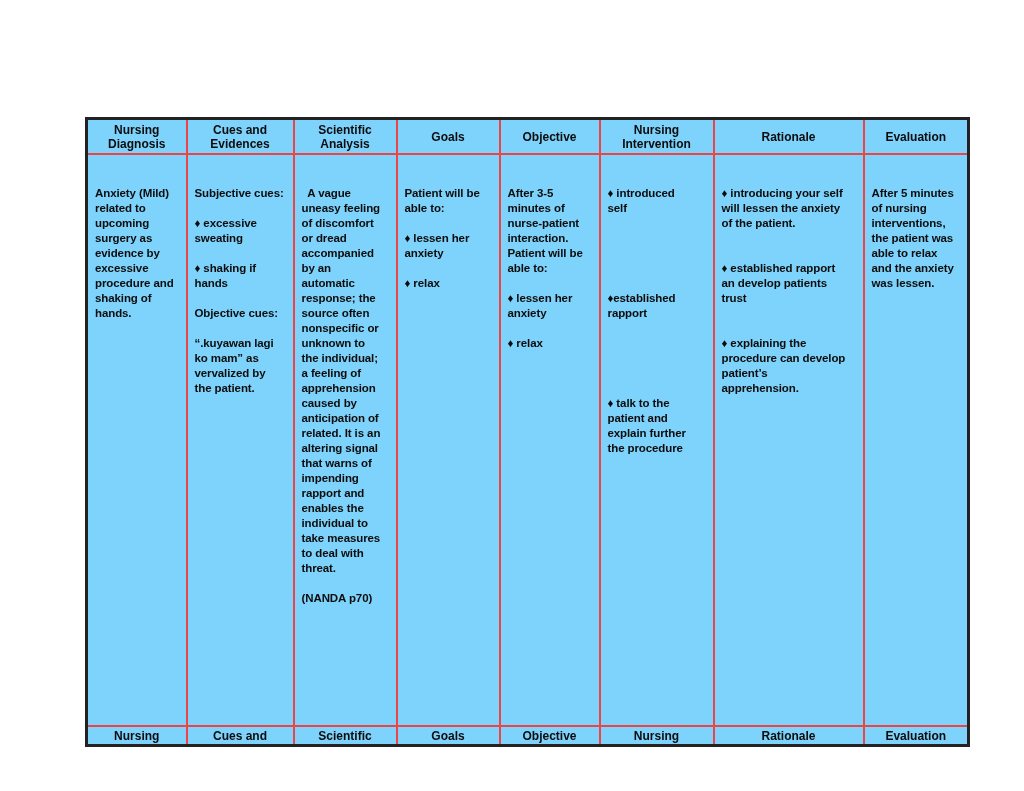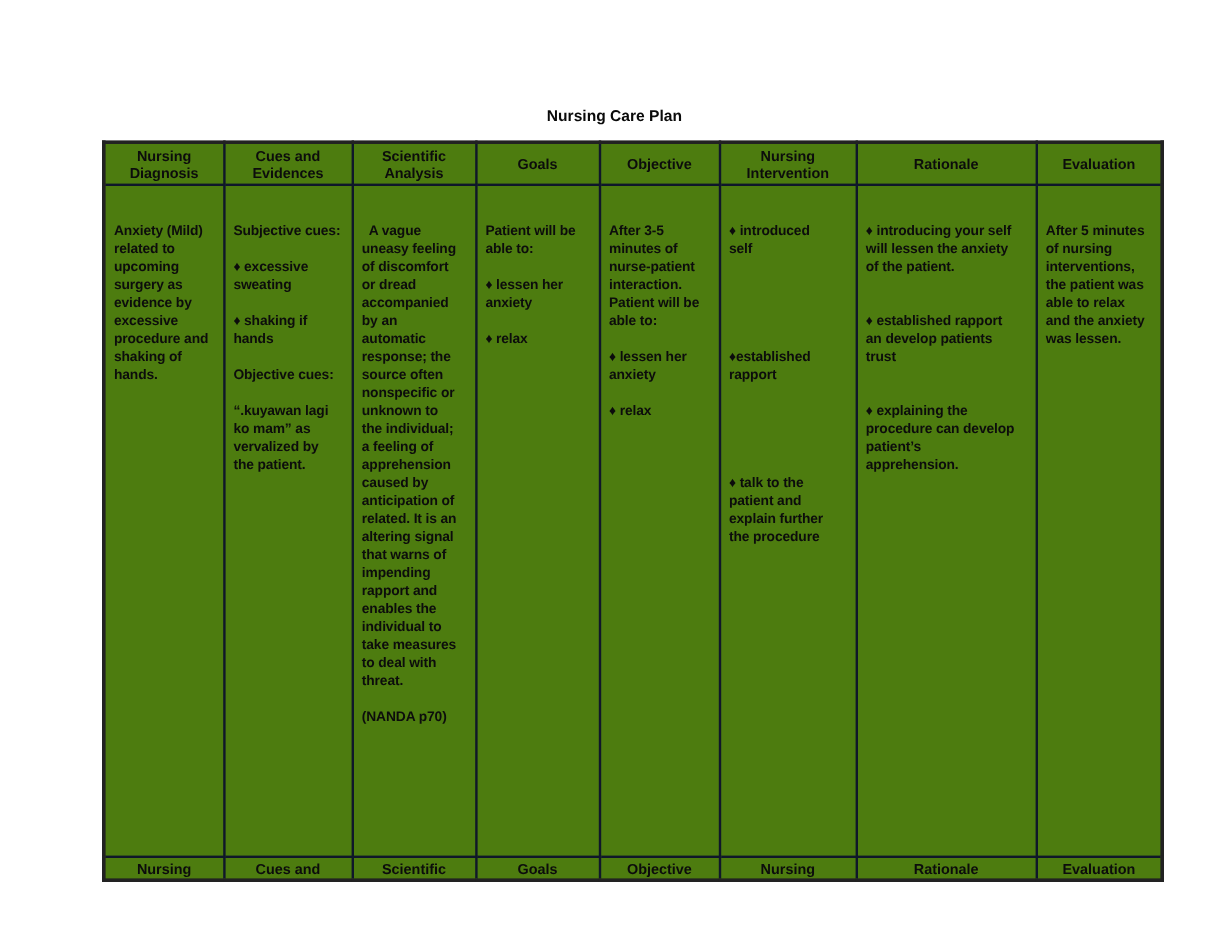--- a/index.html
+++ b/index.html
@@ -29,38 +29,38 @@
   table.ncp-table {
     position: absolute;
     left: 85px;
     top: 117px;
     border-collapse: collapse;
     table-layout: fixed;
     border: 3px solid #222222;
     background: #ffffff;
   }
   .ncp-table th, .ncp-table td {
-    border: 2px solid #0f172a;
-    background: #4d7c0f;
+    border: 2px solid #ef4444;
+    background: #7dd3fc;
   }
   .head-cell {
     height: 31px;
     text-align: center;
     vertical-align: middle;
     font-size: 12px;
     font-weight: bold;
     color: #0c0c0c;
     line-height: 14px;
     padding: 1px 2px;
   }
   .hline { white-space: nowrap; }
   .body-cell {
     vertical-align: top;
     height: 519px;
-    padding: 31px 4px 8px 7px;
+    padding: 31px 4px 20px 7px;
   }
   .line {
     font-size: 11.5px;
     font-weight: bold;
     color: #0c0c0c;
     line-height: 15px;
     min-height: 15px;
     white-space: pre;
     letter-spacing: -0.1px;
   }
@@ -72,21 +72,20 @@
     font-weight: bold;
     color: #0c0c0c;
     padding: 1px 2px;
     white-space: nowrap;
   }
 </style>
 </head>
 <body>
 
 <div class="page">
-  <div class="doc-title">Nursing Care Plan</div>
 
   <table class="ncp-table">
     <colgroup id="colgroup">
         <col style="width: 100px;">
         <col style="width: 107px;">
         <col style="width: 103px;">
         <col style="width: 103px;">
         <col style="width: 100px;">
         <col style="width: 114px;">
         <col style="width: 150px;">

